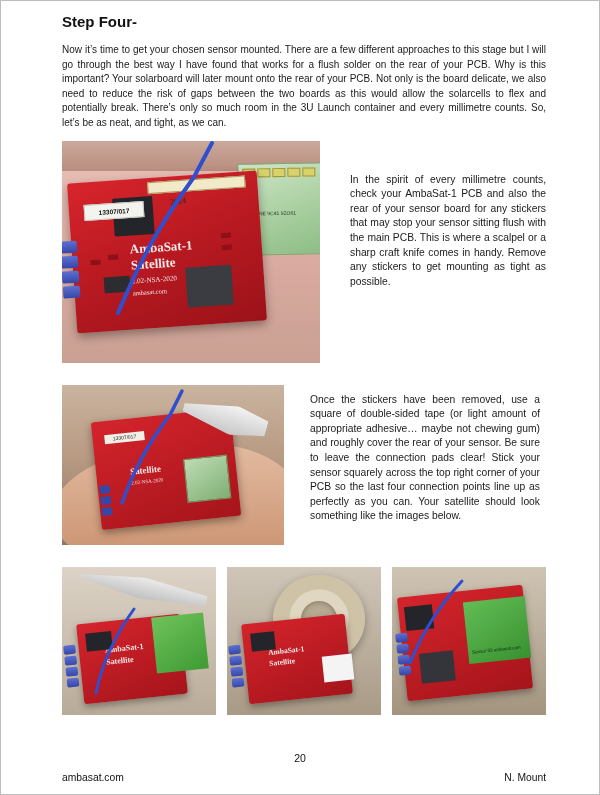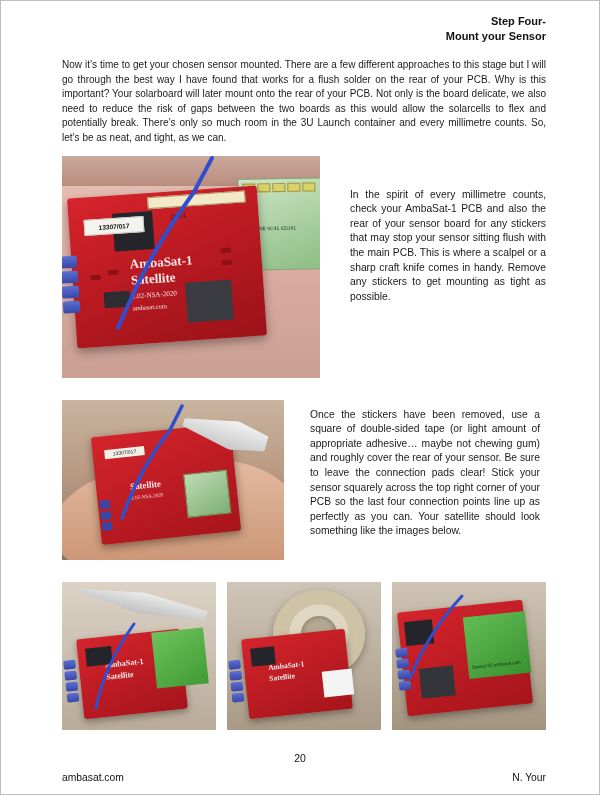--- a/index.html
+++ b/index.html
@@ -25,23 +25,23 @@
     box-sizing: border-box;
     pointer-events: none;
   }
   .content {
     position: absolute;
     left: 62px;
     top: 10px;
     width: 484px;
   }
   .title-block {
-    text-align: right;
+    text-align: left;
     font-weight: bold;
-    font-size: 11px;
+    font-size: 15px;
     line-height: 15px;
     margin-top: 4px;
     margin-bottom: 14px;
   }
   .para {
     font-size: 10px;
     line-height: 14.6px;
     text-align: justify;
     color: #1a1a1a;
   }
@@ -241,21 +241,20 @@
 </head>
 <body>
 
 <div class="page">
   <div class="page-border"></div>
 
   <div class="content">
 
     <div class="title-block">
       <div>Step Four-</div>
-      <div>Mount your Sensor</div>
     </div>
 
     <div class="para intro">Now it’s time to get your chosen sensor mounted.  There are a few different approaches to this stage but I will go through the best way I have found that works for a flush solder on the rear of your PCB. Why is this important? Your solarboard will later mount onto the rear of your PCB. Not only is the board delicate, we also need to reduce the risk of gaps between the two boards as this would allow the solarcells to flex and potentially break. There’s only so much room in the 3U Launch container and every millimetre counts. So, let’s be as neat, and tight, as we can.</div>
 
     <div class="row row-1">
 
       <div class="photo photo-1">
         <div class="ph p1-bg"></div>
         <div class="ph p1-wood"></div>
 
@@ -383,15 +382,15 @@
           <path d="M18,96 C30,66 46,40 70,14" stroke="#2f4fcf" stroke-width="3" fill="none" stroke-linecap="round"></path>
         </svg>
       </div>
 
     </div>
   </div>
 
   <div class="page-number">20</div>
   <div class="footer">
     <span>ambasat.com</span>
-    <span>N. Your</span>
+    <span>N. Mount</span>
   </div>
 </div>
 
 </body></html>

